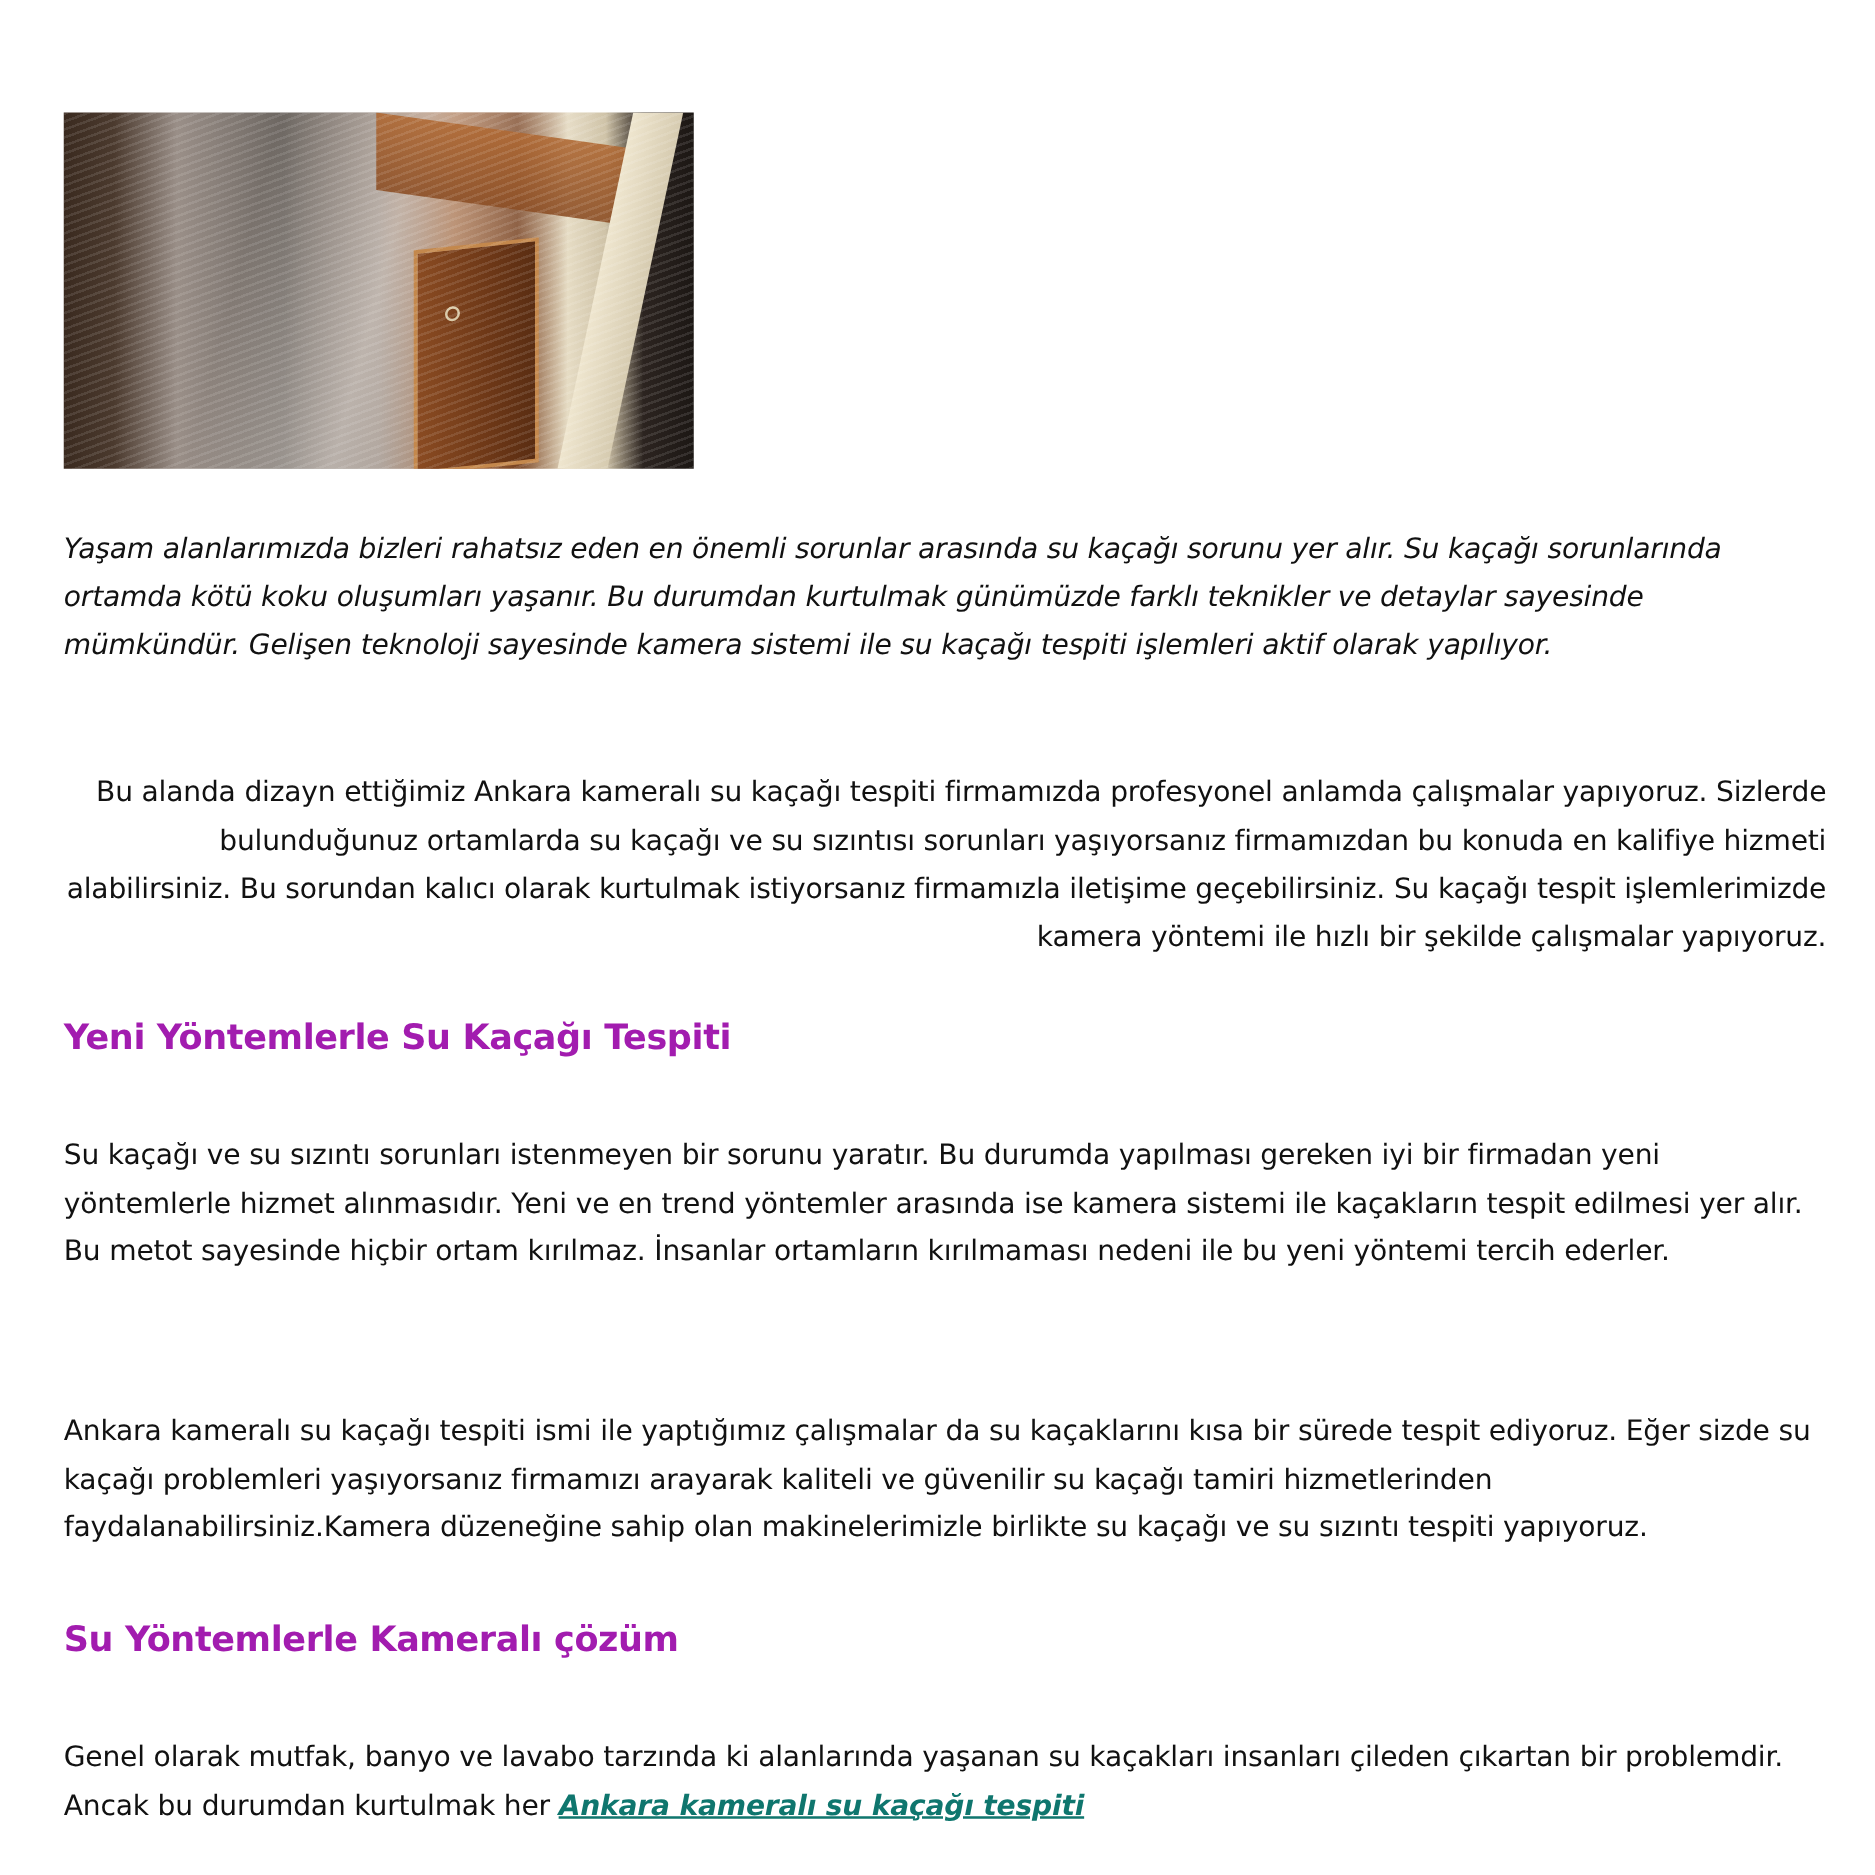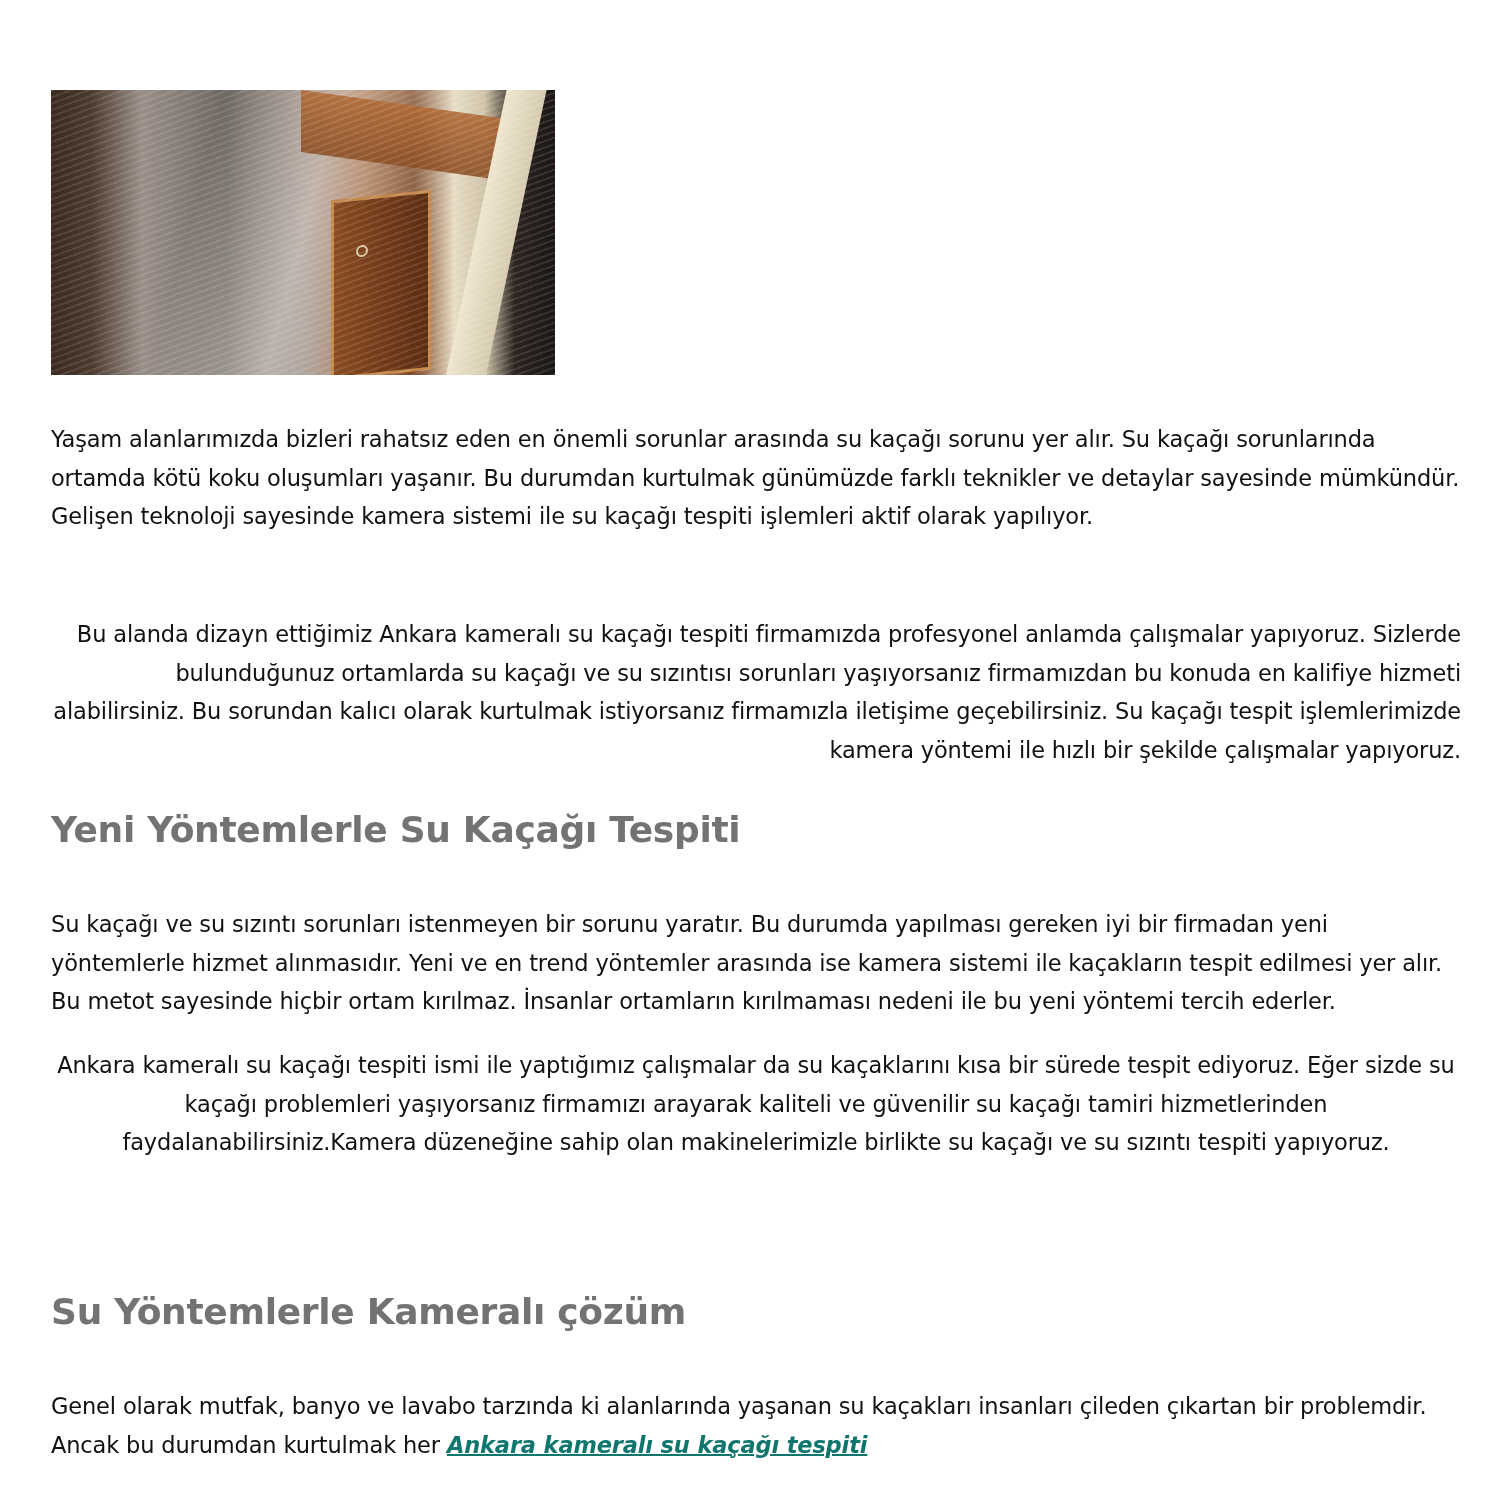--- a/index.html
+++ b/index.html
@@ -37,30 +37,30 @@
     }
     .hero .spray {
       position: absolute; left: 0; top: 0; width: 100%; height: 100%;
       background: repeating-linear-gradient(160deg, rgba(255,255,255,0.10) 0 2px, rgba(255,255,255,0) 2px 6px);
       mix-blend-mode: screen;
     }
     p.body {
       margin: 0; font-size: 25px; line-height: 38.5px; letter-spacing: -0.15px;
       font-family: "DejaVu Sans", sans-serif; font-size: 22.5px;
     }
-    .p1 { position: absolute; top: 330px; }
+    .p1 { position: absolute; top: 330px; font-style: italic; }
     .p2 { position: absolute; top: 525px; text-align: right; }
     .h1 { position: absolute; top: 718px; }
     .p3 { position: absolute; top: 815px; }
-    .p4 { position: absolute; top: 956px; text-align: center; }
+    .p4 { position: absolute; top: 1036px; }
     .h2 { position: absolute; top: 1200px; }
     .p5 { position: absolute; top: 1297px; }
     h2.heading {
       margin: 0; font-family: "DejaVu Sans", sans-serif; font-weight: bold;
-      font-size: 36px; line-height: 44px; color: #737373; letter-spacing: -0.3px;
+      font-size: 28px; line-height: 44px; color: #a21caf; letter-spacing: -0.3px;
     }
     a.link {
       color: #0f766e; font-weight: bold; font-style: italic;
       text-decoration: underline; text-decoration-thickness: 2px;
     }
   </style>
 </head>
 <body>
 
 <div class="page">

